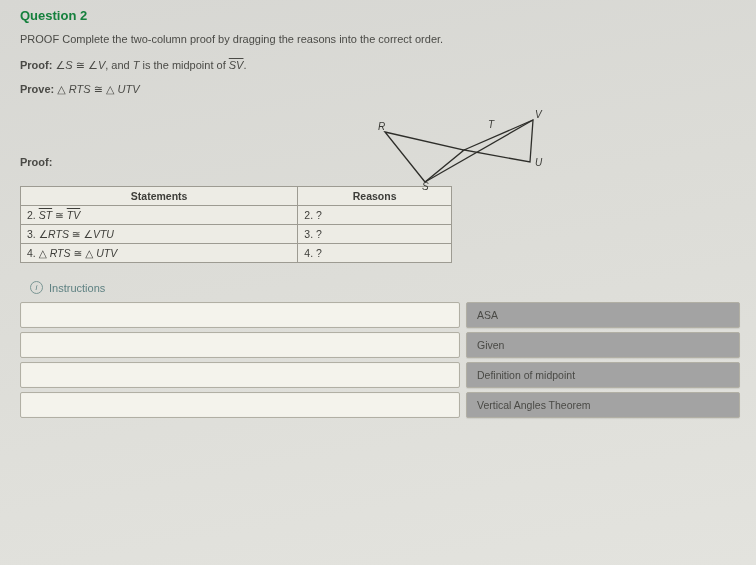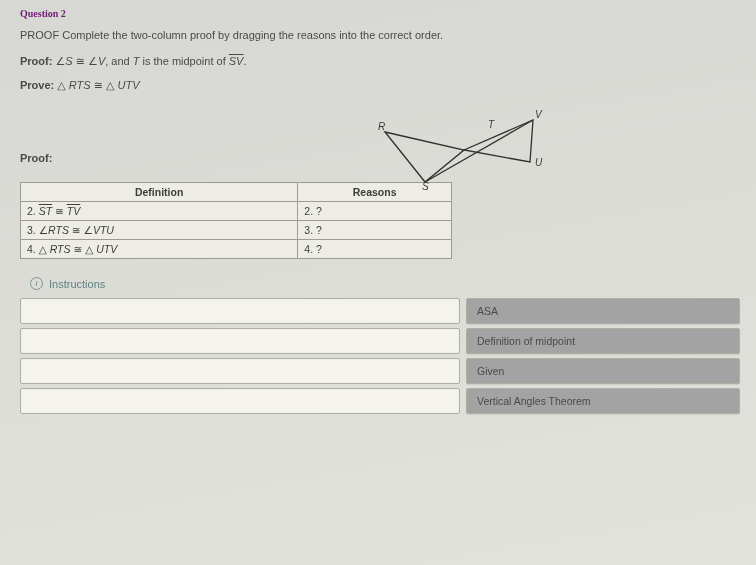--- a/index.html
+++ b/index.html
@@ -5,21 +5,21 @@
   * { box-sizing: border-box; margin: 0; padding: 0; }
   html, body { width: 756px; height: 565px; overflow: hidden; }
   body {
     font-family: Arial, Helvetica, sans-serif;
     background: linear-gradient(170deg, #d7d7d3 0%, #dcdcd7 40%, #e3e3de 100%);
     color: #4a4a46;
     padding: 8px 16px 10px 20px;
     font-size: 11px;
     position: relative;
   }
-  .q-title { color: #701a75; font-size: 10px; font-weight: bold; margin-bottom: 10px; font-family: Liberation Serif, serif; }
+  .q-title { color: #15803d; font-size: 13px; font-weight: bold; margin-bottom: 10px; }
   .proof-directive { font-size: 11px; margin-bottom: 12px; }
   .proof-directive b { font-weight: normal; }
   .given-prove { font-size: 11px; line-height: 1.6; margin-bottom: 6px; }
   .ov { text-decoration: overline; }
   .tri { font-family: 'Segoe UI Symbol', Arial; }
   .diagram-wrap {
     position: absolute; left: 370px; top: 110px; width: 190px; height: 80px;
   }
   .diagram-wrap svg { width: 100%; height: 100%; }
   .lbl { font-size: 10px; fill: #3a3a36; font-style: italic; }
@@ -85,21 +85,21 @@
     <text x="165" y="56" class="lbl">U</text>
     <text x="165" y="8" class="lbl">V</text>
   </svg>
 </div>
 
 <div class="proof-head">Proof:</div>
 
 <table class="proof">
   <tbody>
       <tr>
-    <th class="stmt-col">Definition</th>
+    <th class="stmt-col">Statements</th>
     <th class="rsn-col">Reasons</th>
   </tr>
   <tr>
     <td>2. <span class="ov"><i>ST</i></span> ≅ <span class="ov"><i>TV</i></span></td>
     <td>2.  ?</td>
   </tr>
   <tr>
     <td>3. ∠<i>RTS</i> ≅ ∠<i>VTU</i></td>
     <td>3.  ?</td>
   </tr>
@@ -115,23 +115,23 @@
   <span>Instructions</span>
 </div>
 
 <div class="drops">
   <div class="drop-row">
     <div class="drop-target"></div>
     <div class="drag-src">ASA</div>
   </div>
   <div class="drop-row">
     <div class="drop-target"></div>
-    <div class="drag-src">Definition of midpoint</div>
+    <div class="drag-src">Given</div>
   </div>
   <div class="drop-row">
     <div class="drop-target"></div>
-    <div class="drag-src">Given</div>
+    <div class="drag-src">Definition of midpoint</div>
   </div>
   <div class="drop-row">
     <div class="drop-target"></div>
     <div class="drag-src">Vertical Angles Theorem</div>
   </div>
 </div>
 
 </body></html>

